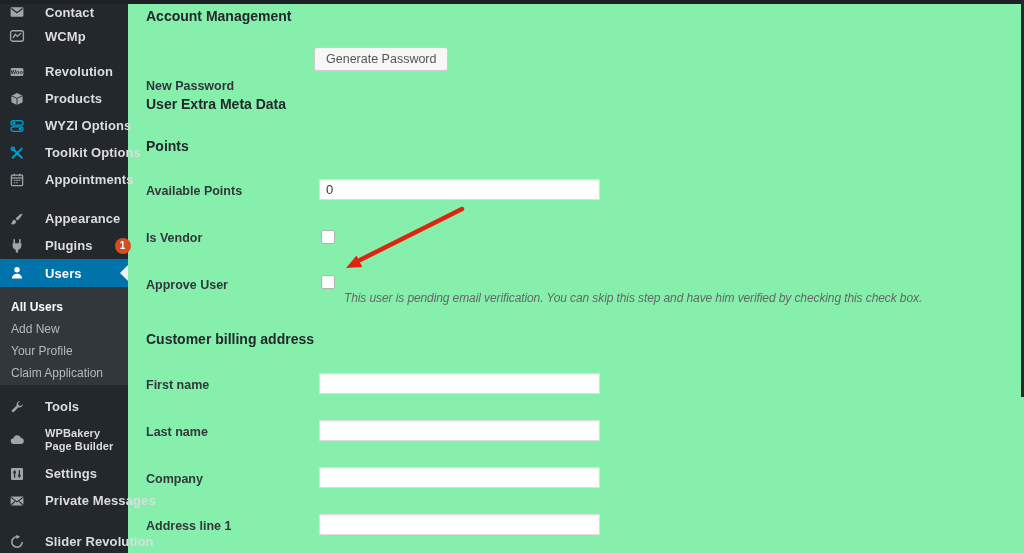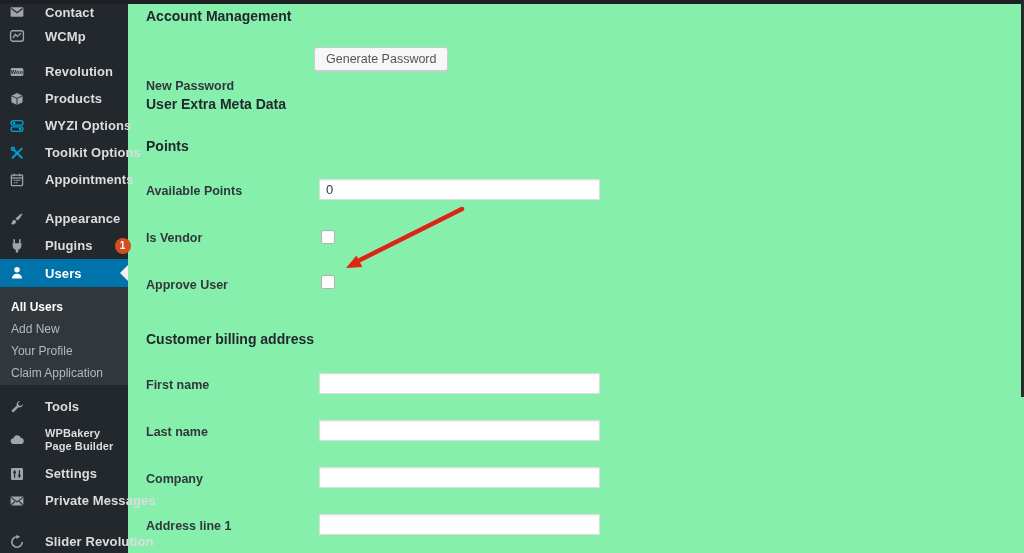--- a/index.html
+++ b/index.html
@@ -233,20 +233,21 @@
   <div class="heading" style="left:18px; top:138px;">Points</div>
 
   <div class="flabel" style="left:18px; top:184px;">Available Points</div>
   <input class="tinput" style="left: 191px; top: 179px;" value="0">
 
   <div class="flabel" style="left:18px; top:231px;">Is Vendor</div>
   <div class="cbox" style="left:193px; top:230px;"></div>
 
   <div class="flabel" style="left:18px; top:278px;">Approve User</div>
   <div class="cbox" style="left:193px; top:275px;"></div>
+  <div class="note" style="left:216px; top:291px;">This user is pending email verification. You can skip this step and have him verified by checking this check box.</div>
 
   <div class="heading" style="left:18px; top:331px;">Customer billing address</div>
 
   <div class="flabel" style="left:18px; top:378px;">First name</div>
   <input class="tinput" style="left: 191px; top: 373px;" value="">
 
   <div class="flabel" style="left:18px; top:425px;">Last name</div>
   <input class="tinput" style="left: 191px; top: 420px;" value="">
 
   <div class="flabel" style="left:18px; top:472px;">Company</div>

